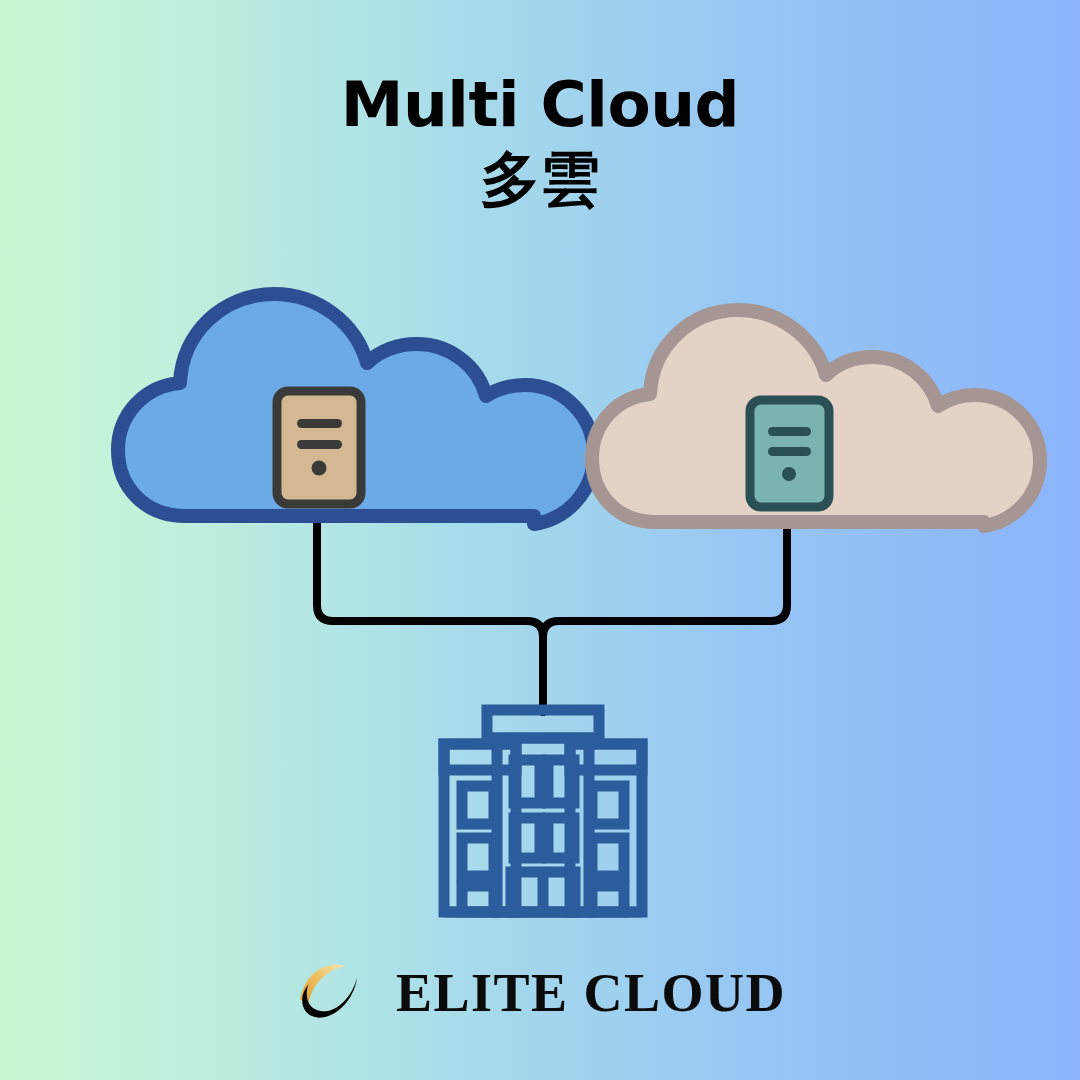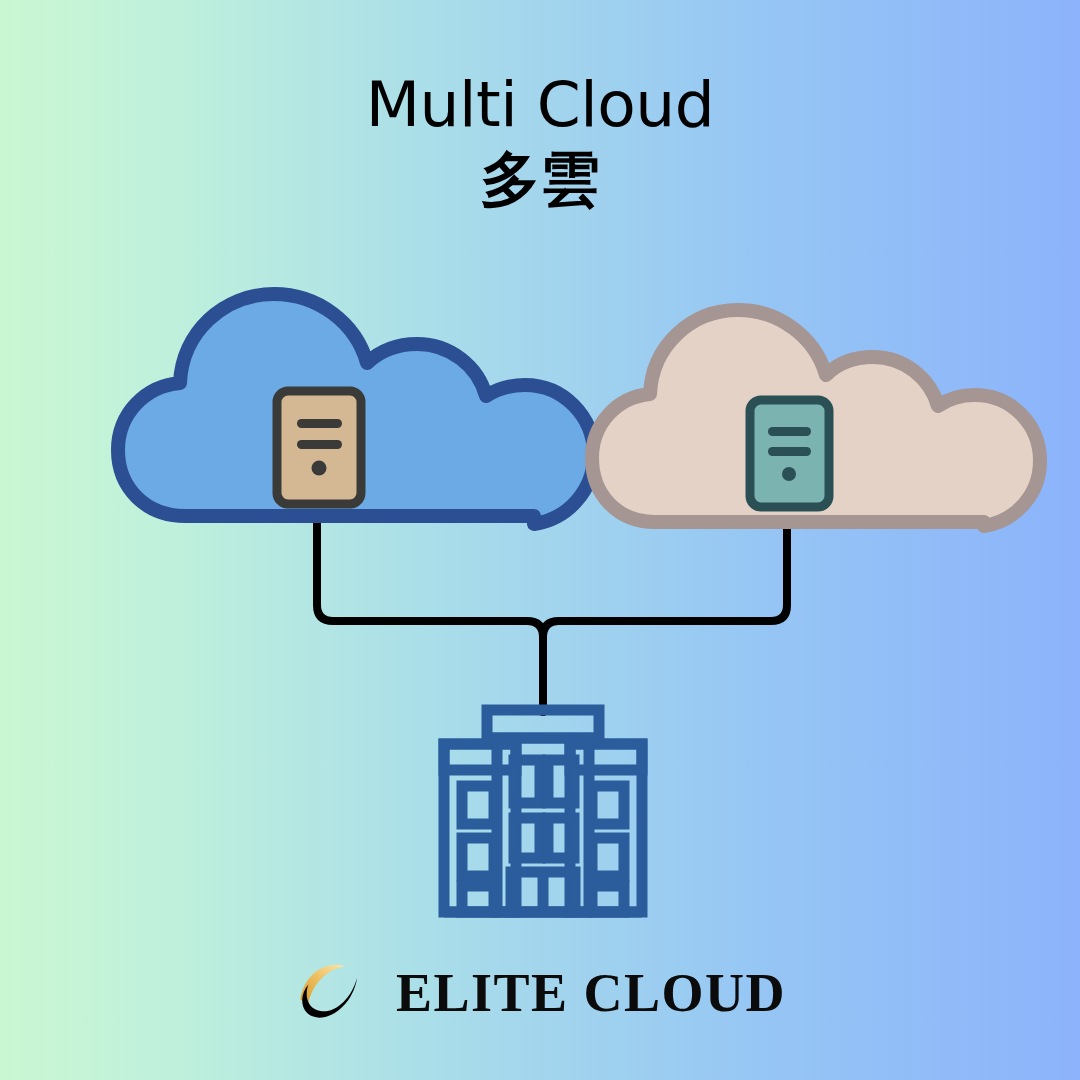--- a/index.html
+++ b/index.html
@@ -23,21 +23,21 @@
   
   #title-block {
     position: absolute;
     top: 72px;
     left: 0;
     width: 1080px;
     text-align: center;
   }
   #title-main {
     font-family: "DejaVu Sans", "Liberation Sans", sans-serif;
-    font-weight: normal;
+    font-weight: bold;
     font-size: 63px;
     letter-spacing: -0.5px;
     color: #000000;
     line-height: 1.05;
     display: block;
   }
   #title-sub {
     font-family: "DejaVu Sans", "Liberation Sans", sans-serif;
     font-weight: bold;
     font-size: 60px;

